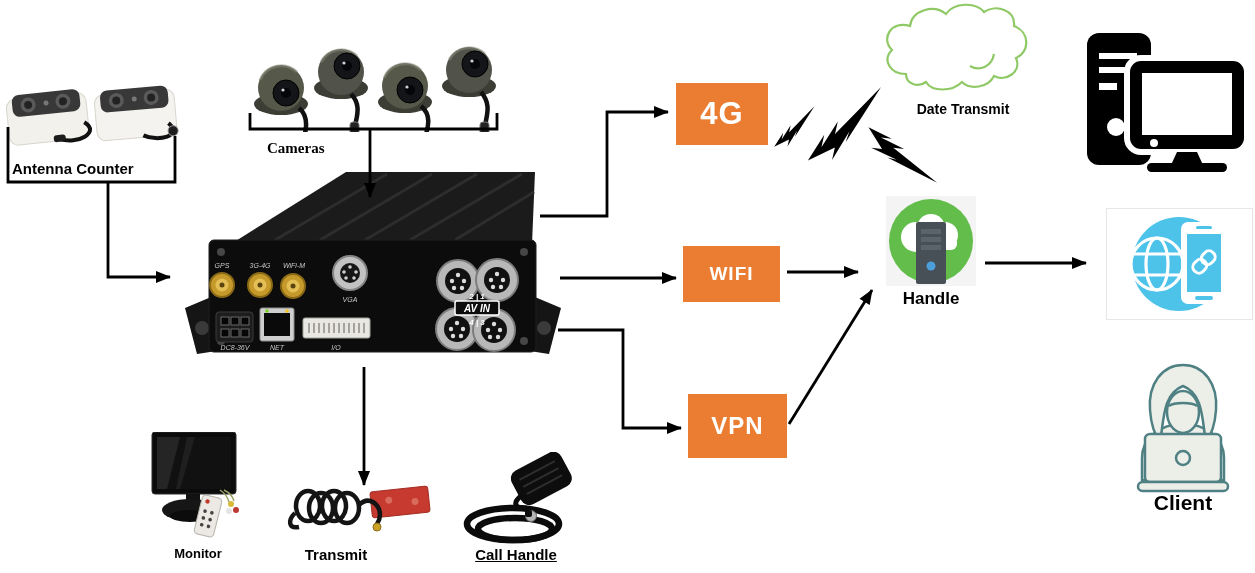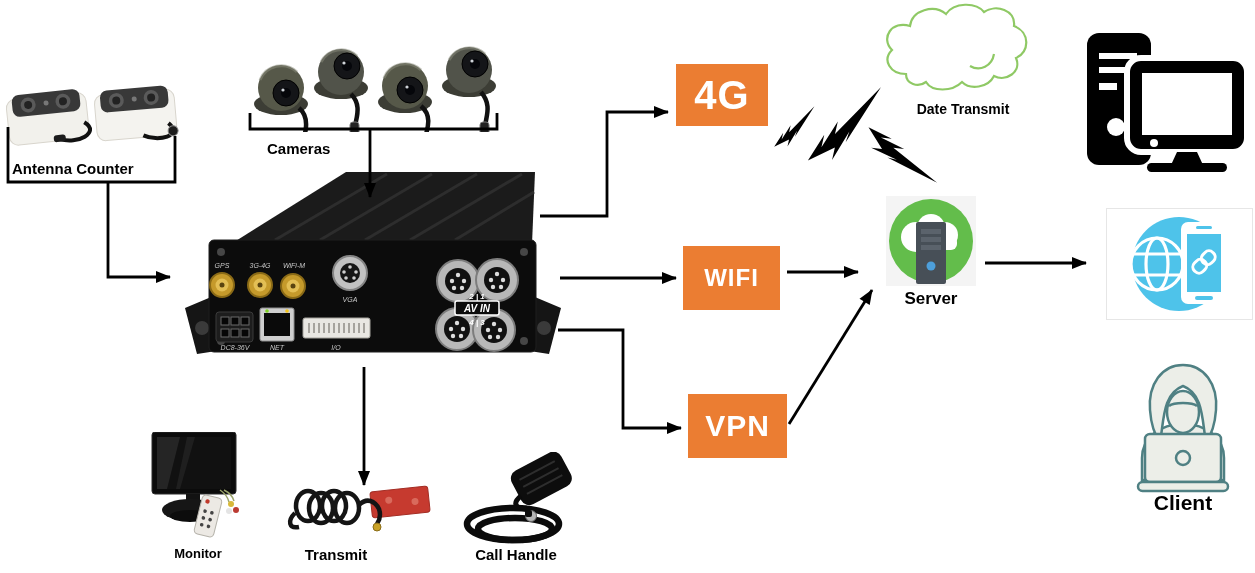--- a/index.html
+++ b/index.html
@@ -90,21 +90,21 @@
           <path d="M10,14 A23,23 0 0,1 46,8" fill="none" stroke="#8b8d7d" stroke-width="3" opacity=".5"></path>
           <circle cx="36" cy="18" r="13" fill="#141518" stroke="#000"></circle>
           <circle cx="36" cy="18" r="5" fill="#05060a"></circle>
           <circle cx="33" cy="15" r="1.6" fill="#cfd3d8"></circle>
           <path d="M42,46 C54,60 46,72 46,82" fill="none" stroke="#111" stroke-width="4.5"></path>
           <rect x="41" y="76" width="9" height="14" rx="3" fill="#222" stroke="#777" stroke-width="1"></rect>
         </g>
       </g>
     </svg>
   </div>
-  <div class="label" style="left:267px;top:140px;font-size:15px;">Cameras</div>
+  <div class="label" style="left:267px;top:140px;font-size:15px;font-family:Liberation Serif, serif;">Cameras</div>
 
   <div class="node" style="left:183px;top:160px;font-style:italic;">
     <svg width="380" height="205" viewBox="0 0 380 205">
       <g>
 
         <polygon points="2,148 40,132 40,190 14,194" fill="#151515"></polygon>
         <circle cx="19" cy="168" r="7" fill="#3a3a3a"></circle>
         <polygon points="378,148 340,132 340,190 366,194" fill="#151515"></polygon>
         <circle cx="361" cy="168" r="7" fill="#3a3a3a"></circle>
 
@@ -232,27 +232,27 @@
               <line x1="171" y1="163" x2="171" y2="173"></line>
             <line x1="176" y1="163" x2="176" y2="173"></line>
               <line x1="181" y1="163" x2="181" y2="173"></line>
           </g>
         </g>
         <text x="153" y="190" text-anchor="middle" class="portlabel">I/O</text>
       </g>
     </svg>
   </div>
 
-  <div class="obox" style="left:676px;top:64px;width:92px;height:62px;font-size:40px;">
+  <div class="obox" style="left:676px;top:83px;width:92px;height:62px;font-size:31px;">
     <span>4G</span>
   </div>
-  <div class="obox" style="left:683px;top:246px;width:97px;height:64px;font-size:24px;">
+  <div class="obox" style="left:683px;top:246px;width:97px;height:56px;font-size:19px;">
     <span>WIFI</span>
   </div>
-  <div class="obox" style="left:688px;top:394px;width:99px;height:64px;font-size:30px;">
+  <div class="obox" style="left:688px;top:394px;width:99px;height:64px;font-size:24px;">
     <span>VPN</span>
   </div>
 
   <div class="node" style="left:878px;top:2px;">
     <svg width="155" height="100" viewBox="0 0 155 100">
       <path d="M28,72 C12,72 4,58 14,48 C2,36 14,18 32,24 C34,8 56,2 68,12 C76,0 98,0 106,10
                C118,2 138,8 136,24 C152,30 152,50 138,56 C144,70 128,80 116,74
                C110,86 92,88 84,80 C74,90 54,90 48,80 C40,86 28,82 28,72 Z" fill="#ffffff" style="stroke:var(--cloud-green,#8FC965)" stroke-width="2.2"></path>
       <path d="M116,52 C114,64 102,70 92,64" fill="none" style="stroke:var(--cloud-green,#8FC965)" stroke-width="2.2"></path>
     </svg>
@@ -269,21 +269,21 @@
         <circle cx="45" cy="32" r="14" fill="#fff"></circle>
         <rect x="19" y="40" width="52" height="14" rx="6" fill="#fff"></rect>
         <rect x="30" y="26" width="30" height="62" rx="2" style="fill:var(--server-tower,#474F57)"></rect>
         <rect x="35" y="33" width="20" height="5" fill="#5b636c"></rect>
         <rect x="35" y="41" width="20" height="5" fill="#5b636c"></rect>
         <rect x="35" y="49" width="20" height="5" fill="#5b636c"></rect>
         <circle cx="45" cy="70" r="4.5" fill="#4d9fdb"></circle>
       </g>
     </svg>
   </div>
-  <div class="label center" style="left:885px;top:289px;width:92px;font-size:17px;">Server</div>
+  <div class="label center" style="left:885px;top:289px;width:92px;font-size:17px;">Handle</div>
 
   <div class="node" style="left:1085px;top:25px;">
     <svg width="165" height="148" viewBox="0 0 165 148">
       <g>
         <rect x="2" y="8" width="64" height="132" rx="12" fill="#000"></rect>
         <rect x="14" y="28" width="38" height="6" fill="#fff"></rect>
         <rect x="14" y="42" width="38" height="6" fill="#fff"></rect>
         <rect x="14" y="58" width="18" height="7" fill="#fff"></rect>
         <circle cx="31" cy="102" r="9" fill="#fff"></circle>
         <rect x="42" y="33" width="120" height="94" rx="14" fill="#000" stroke="#fff" stroke-width="6"></rect>
@@ -401,21 +401,21 @@
         <path d="M66,44 C56,52 62,58 72,56" fill="none" stroke="#0b0b0b" stroke-width="5"></path>
         <g stroke="#0b0b0b" stroke-width="6.5" fill="none">
           <ellipse cx="58" cy="72" rx="46" ry="16"></ellipse>
           <ellipse cx="60" cy="77" rx="37" ry="11"></ellipse>
         </g>
         <circle cx="76" cy="64" r="5.5" fill="#b5b5b5" stroke="#666"></circle>
         <rect x="70" y="58" width="7" height="7" rx="2" fill="#0d0d0d"></rect>
       </g>
     </svg>
   </div>
-  <div class="label center" style="left:461px;top:546px;width:110px;font-size:15px;">Call Handle</div>
+  <div class="label center" style="left:461px;top:546px;width:110px;font-size:15px;text-decoration:underline;">Call Handle</div>
 
   <svg class="overlay" width="1255" height="573" viewBox="0 0 1255 573">
     <defs>
       <marker id="arw" markerUnits="userSpaceOnUse" markerWidth="18" markerHeight="16" refX="15" refY="7" orient="auto">
         <path d="M1,1 L16,7 L1,13 Z" fill="#000"></path>
       </marker>
       <path id="bolt" d="M0,34 L26,18 L18,28 L44,12 L36,22 L98,0 L42,34 L50,26 L22,44 L30,34 Z"></path>
     </defs>
     <g fill="none" stroke="#000" stroke-width="2.8">
       <path d="M8,127 V182 H175 V136"></path>

